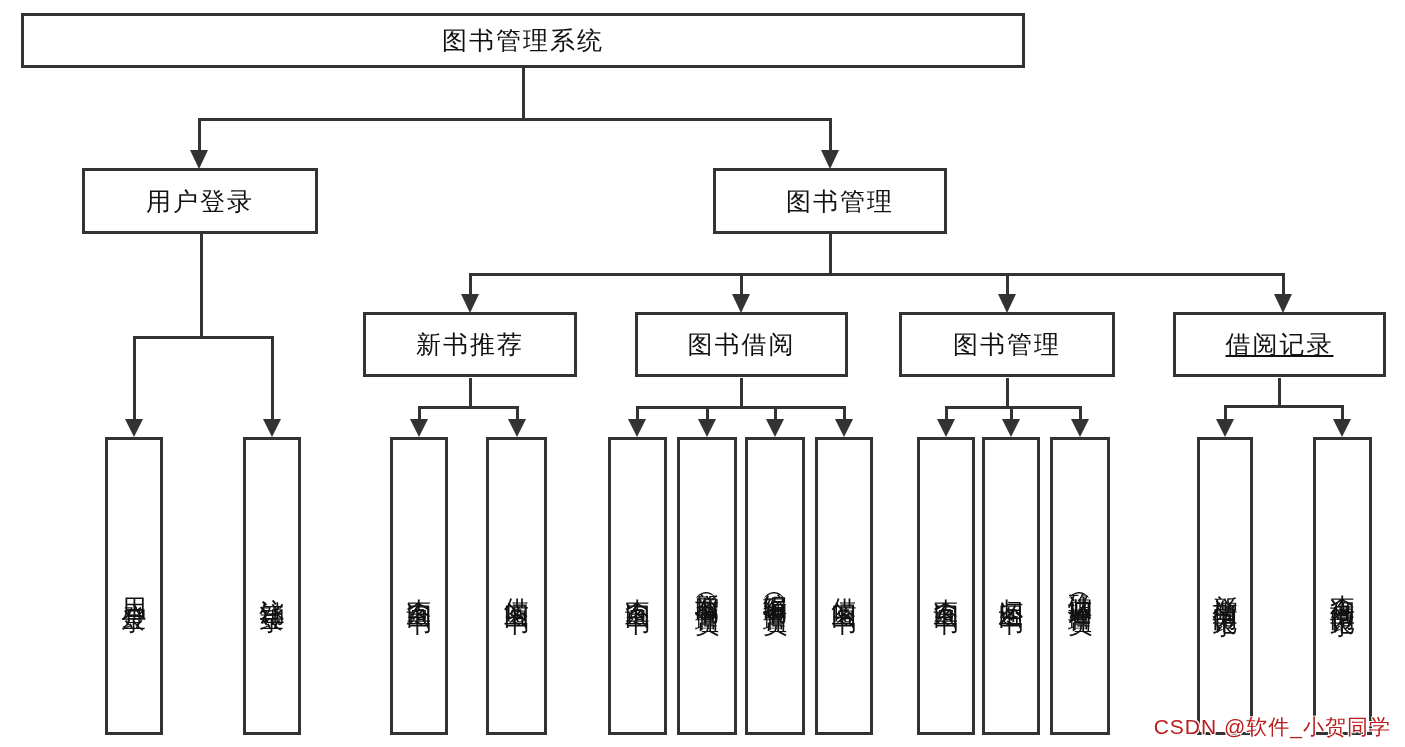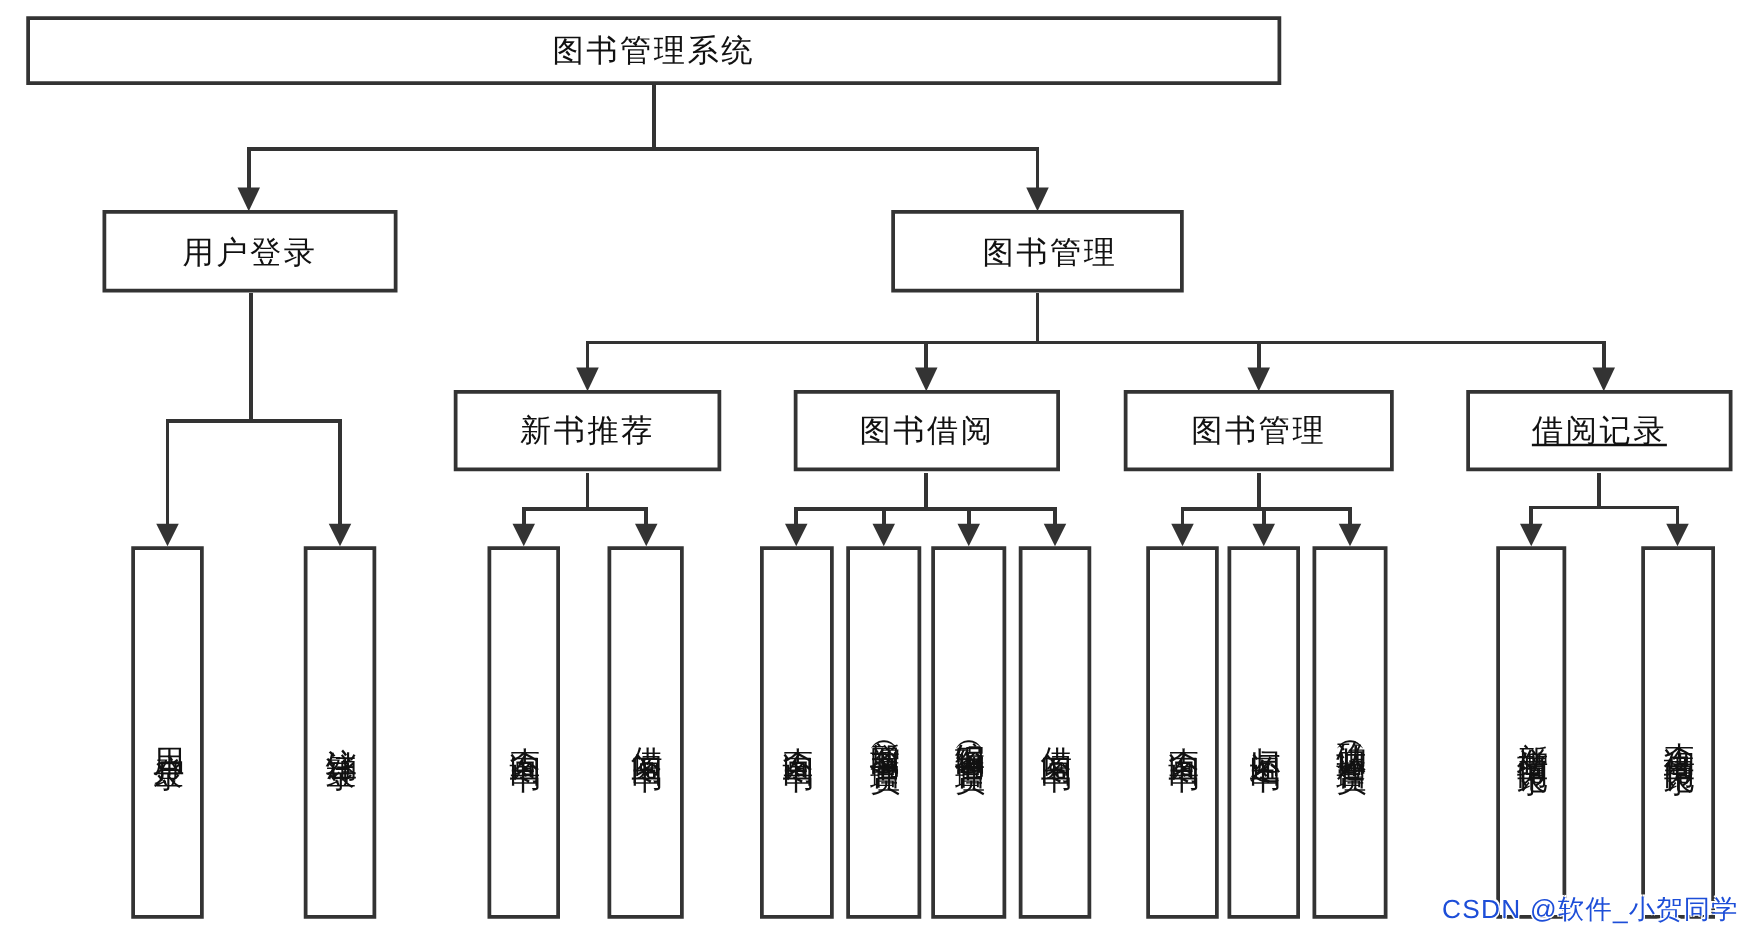--- a/index.html
+++ b/index.html
@@ -59,21 +59,21 @@
   .leaf.long .lbl {
     font-size: 24px;
     letter-spacing: 3px;
   }
   .watermark {
     position: absolute;
     right: 14px;
     bottom: 6px;
     z-index: 5;
     font-size: 21px;
-    color: #1d4ed8;
+    color: #b91c1c;
     letter-spacing: 1px;
     text-shadow: 1px 1px 0 #ffffff, -1px -1px 0 #ffffff, 1px -1px 0 #ffffff, -1px 1px 0 #ffffff;
     white-space: nowrap;
   }
 </style>
 </head>
 <body>
 
 <div class="stage">
 

